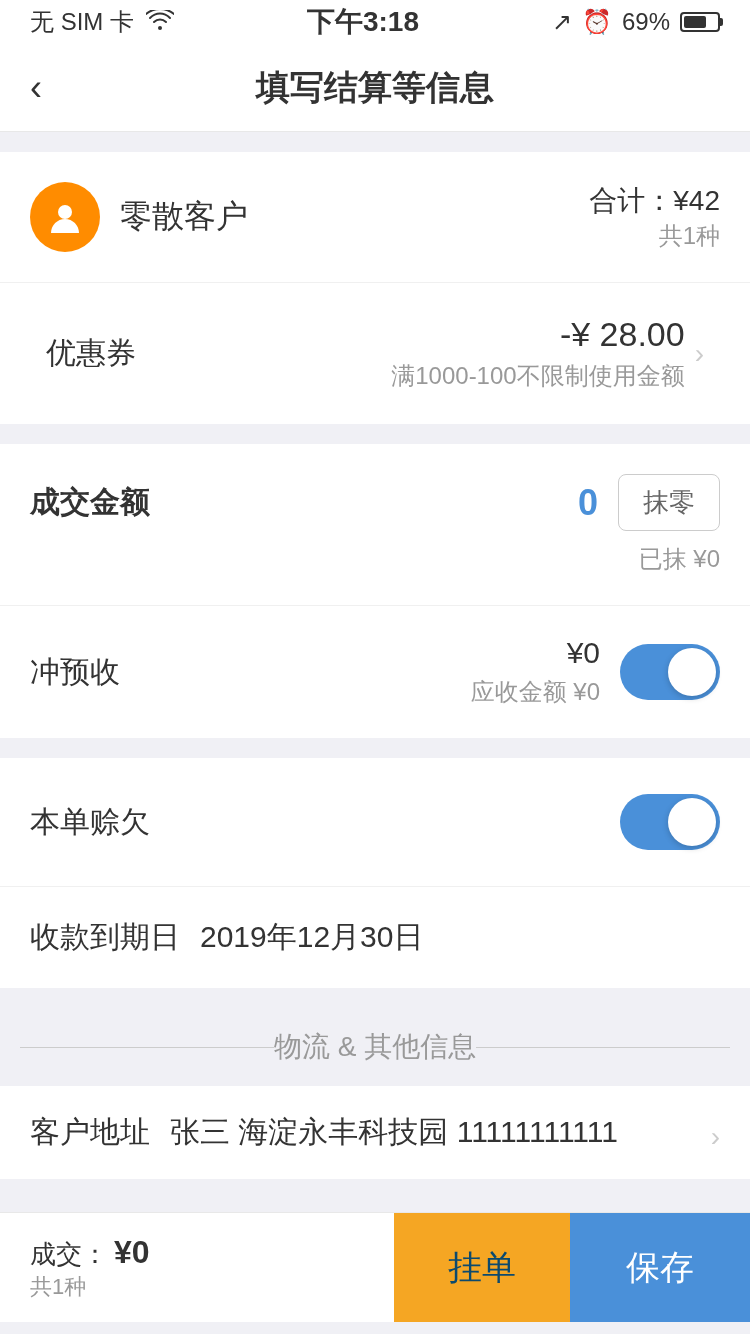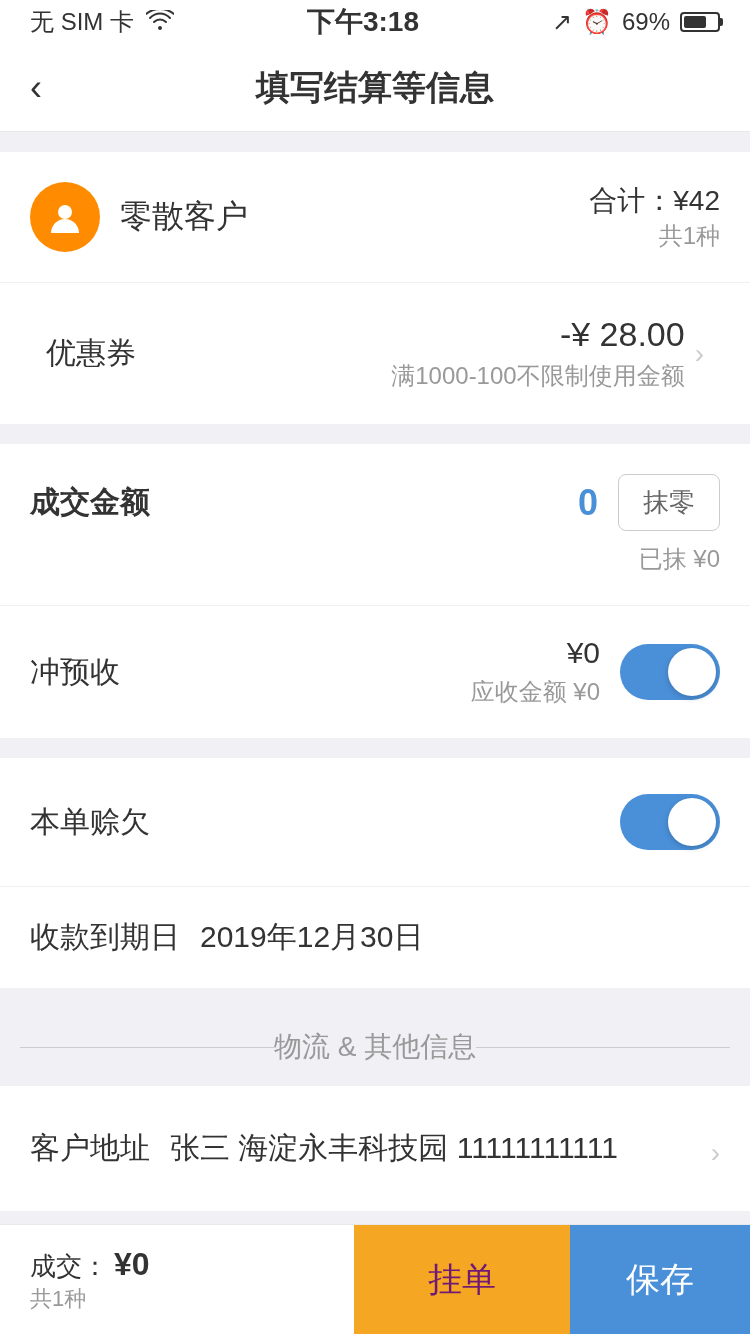--- a/index.html
+++ b/index.html
@@ -201,53 +201,53 @@
     }
     .logistics-line {
       flex: 1; height: 1px; background: #ccc;
     }
 
     
     .address-row {
       display: flex;
       align-items: flex-end;
       justify-content: space-between;
-      padding: 42px 30px;
+      padding: 26px 30px;
       background: #fff;
     }
     .address-label { font-size: 30px; color: #333; flex-shrink: 0; margin-right: 20px; }
     .address-value { font-size: 30px; color: #333; flex: 1; }
 
     
     .bottom-footer {
       position: fixed;
-      bottom: 0;
+      bottom: 12px;
       left: 0;
       width: 750px;
       display: flex;
       align-items: stretch;
       height: 110px;
       background: #fff;
       border-top: 1px solid #e8e8e8;
     }
     .footer-deal-info {
       flex: 1;
       display: flex;
       flex-direction: column;
       justify-content: center;
       padding: 0 30px;
     }
     .footer-deal-label { font-size: 26px; color: #333; }
     .footer-deal-amount { font-size: 32px; color: #333; font-weight: 600; }
     .footer-deal-count { font-size: 22px; color: #999; }
     .footer-btn-hold {
-      width: 216px;
+      width: 176px;
       background: #F5A623;
       display: flex; align-items: center; justify-content: center;
-      font-size: 34px; color: #701a75; font-weight: 500;
+      font-size: 34px; color: #0c4a6e; font-weight: 500;
       cursor: pointer;
     }
     .footer-btn-save {
       width: 180px;
       background: #4a90d9;
       display: flex; align-items: center; justify-content: center;
       font-size: 34px; color: #fff; font-weight: 500;
       cursor: pointer;
     }
 

